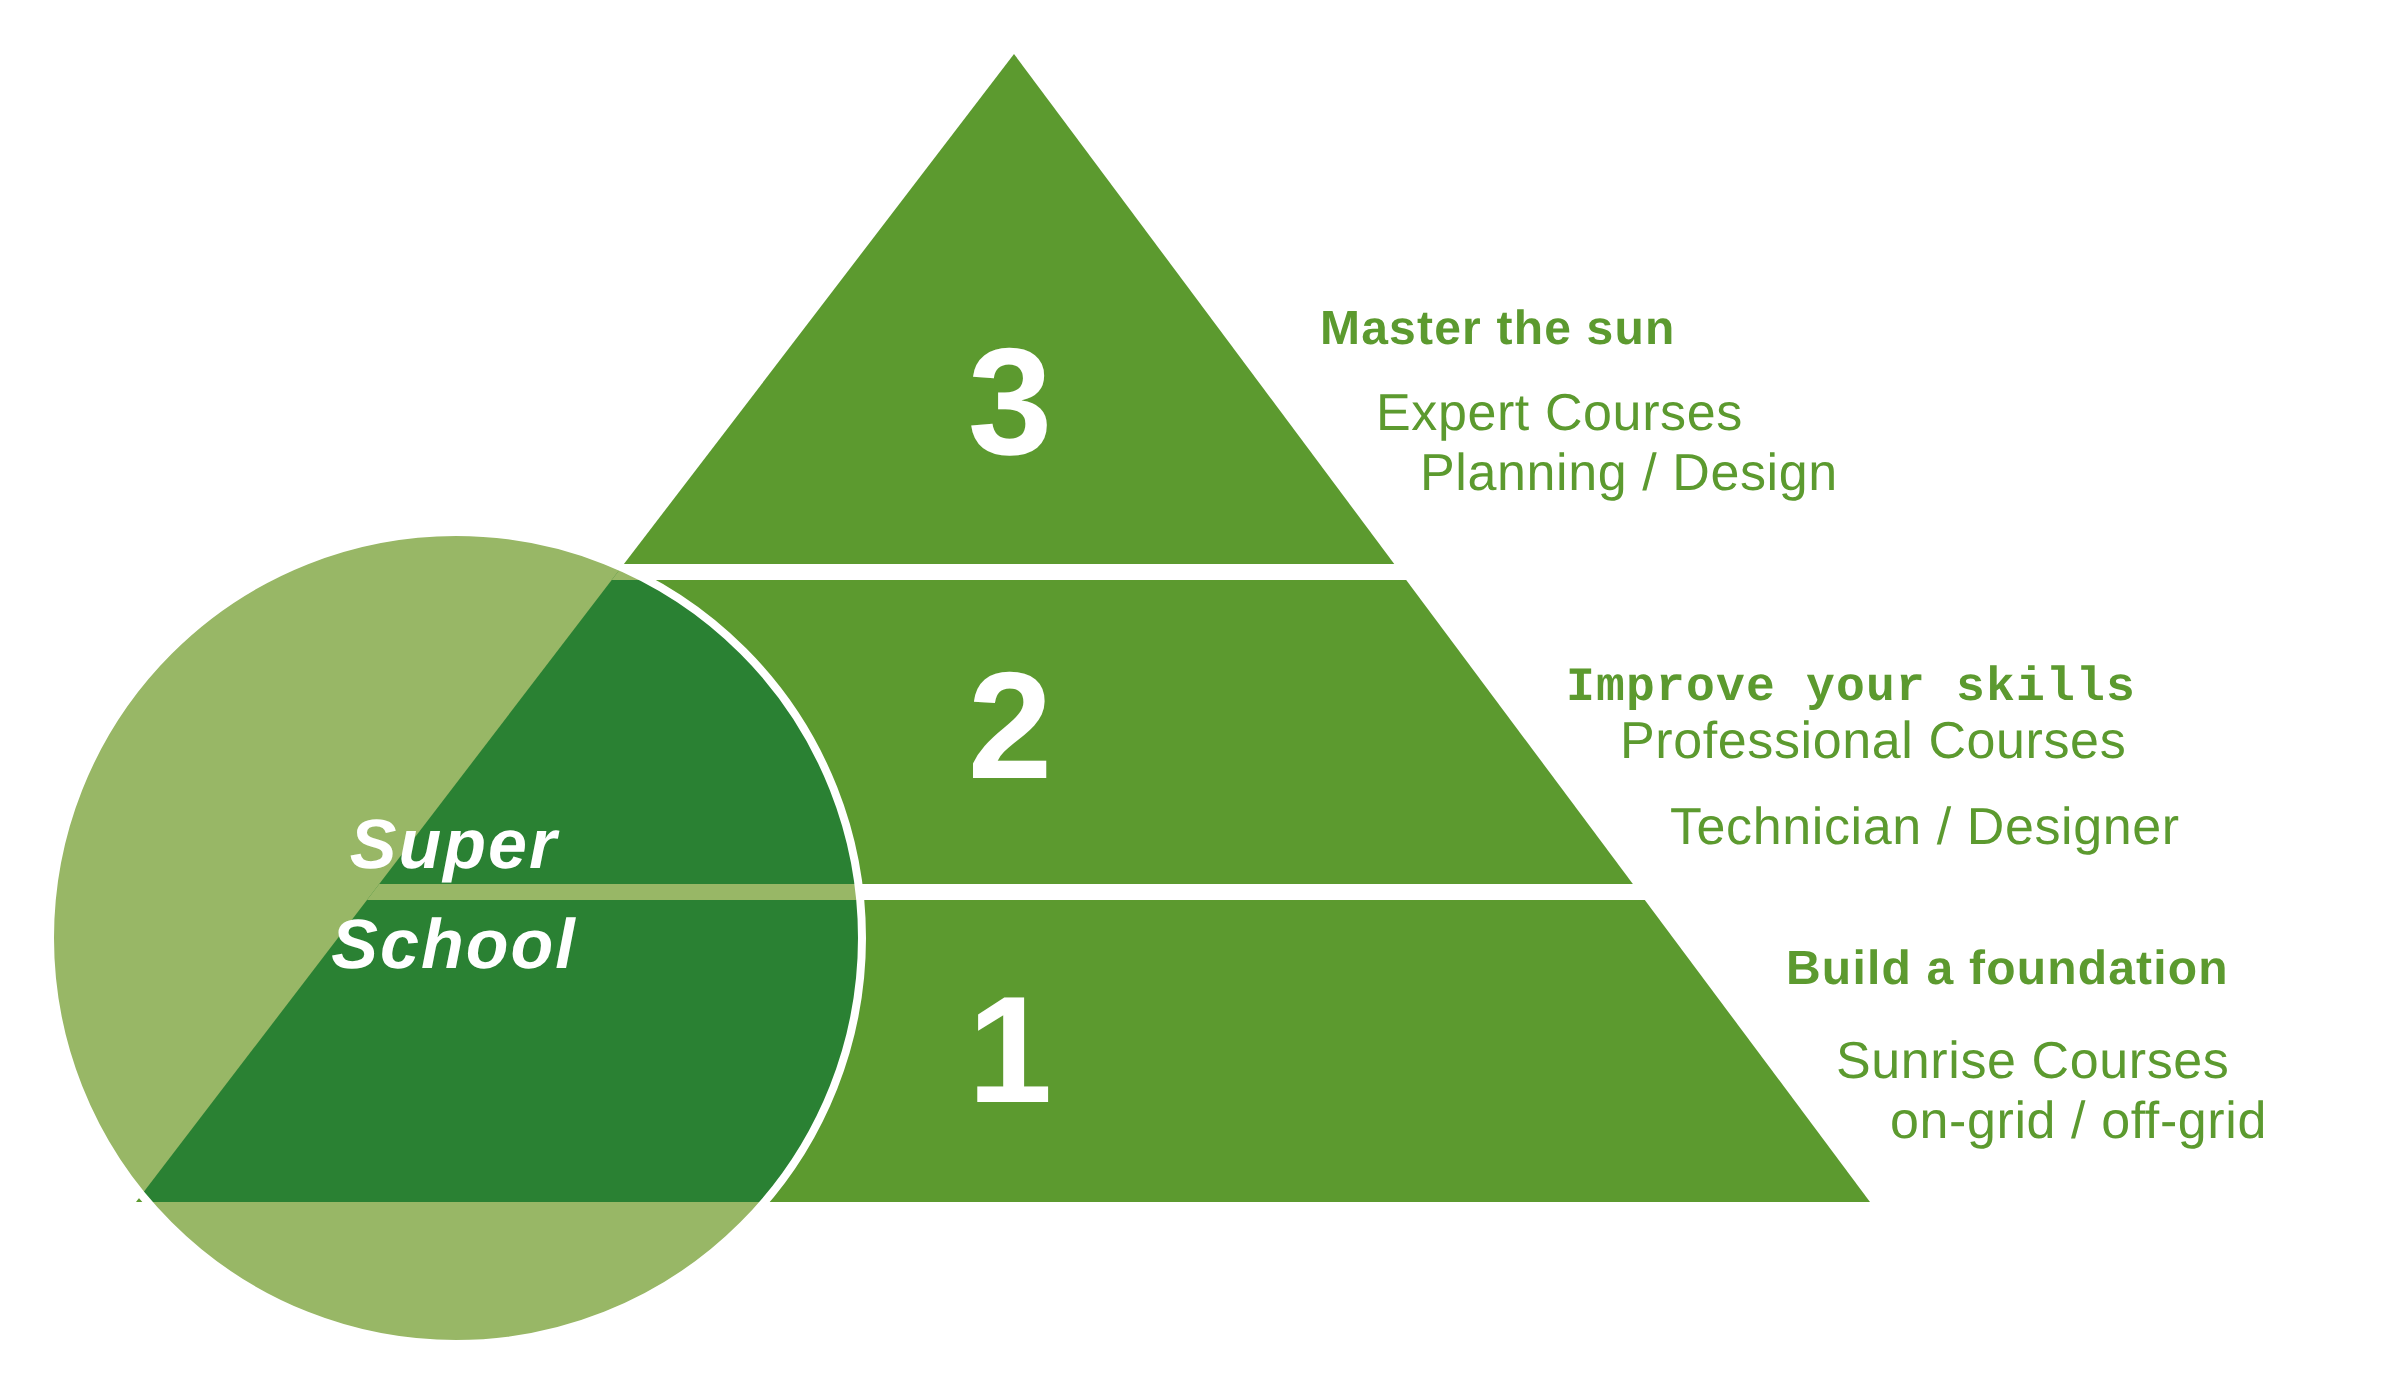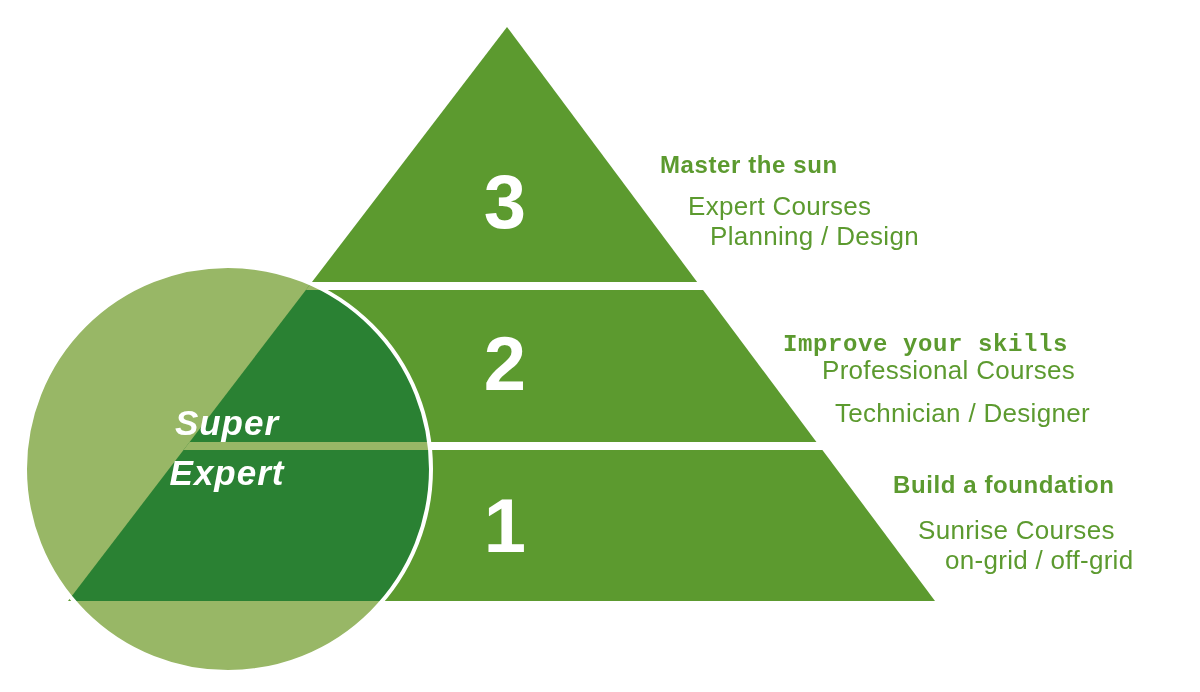--- a/index.html
+++ b/index.html
@@ -92,25 +92,25 @@
 
   <div class="abs level-number" style="left:505px; top:164px;">3</div>
   <div class="abs level-number" style="left:505px; top:326px;">2</div>
   <div class="abs level-number" style="left:505px; top:488px;">1</div>
 
   <div class="abs lvl-heading" style="left:660px; top:150px;">Master the sun</div>
   <div class="abs lvl-sub" style="left:688px; top:191px;">Expert Courses</div>
   <div class="abs lvl-sub" style="left:710px; top:221px;">Planning / Design</div>
 
   <div class="abs lvl-heading" style="left:783px; top:330px;font-family:Liberation Mono, monospace;">Improve your skills</div>
-  <div class="abs lvl-sub" style="left:810px; top:355px;margin-left:12px;">Professional Courses</div>
+  <div class="abs lvl-sub" style="left:810px; top:355px;">Professional Courses</div>
   <div class="abs lvl-sub" style="left:835px; top:385px;margin-top:13px;">Technician / Designer</div>
 
   <div class="abs lvl-heading" style="left:893px; top:470px;">Build a foundation</div>
   <div class="abs lvl-sub" style="left:918px; top:515px;">Sunrise Courses</div>
   <div class="abs lvl-sub" style="left:945px; top:545px;">on-grid / off-grid</div>
 
   <div class="abs badge-text" style="left:227px; top:398px;text-align:center;">
     <div>Super</div>
-    <div>Expert</div>
+    <div>School</div>
   </div>
 
 </div>
 
 </body></html>

